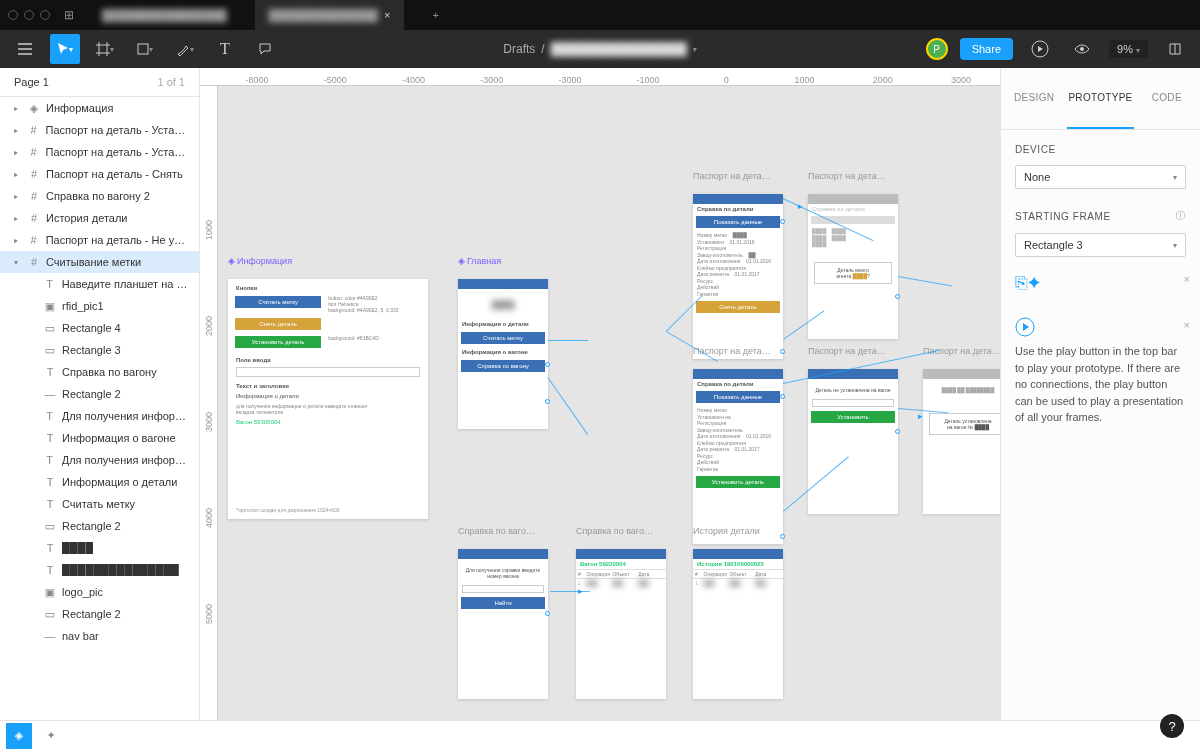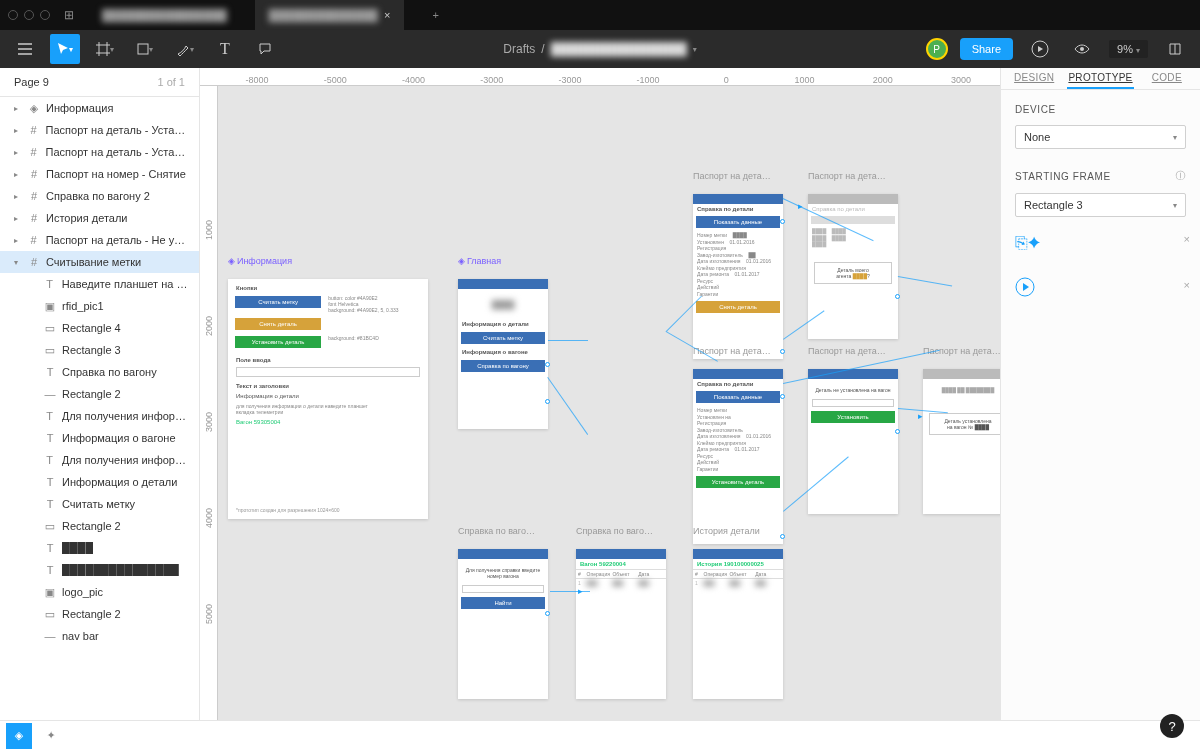--- a/index.html
+++ b/index.html
@@ -50,21 +50,21 @@
 .btn-yellow { background: #d6a23a; color: #fff; text-align: center; padding: 3px; margin: 3px; }
 .btn-green { background: #28a745; color: #fff; text-align: center; padding: 3px; margin: 3px; }
 .txt { padding: 2px 4px; font-size: 6px; }
 .row5 { color: #2c7; }
 .wire-a { position: absolute; height: 1px; background: #18a0fb; opacity: 0.7; pointer-events: none; transform-origin: 0 0; }
 .dot { width: 5px; height: 5px; background: #fff; border: 1px solid #18a0fb; border-radius: 50%; position: absolute; pointer-events: none; }
 .arrw { position: absolute; color: #18a0fb; font-size: 9px; pointer-events: none; }
 
 .right { width: 200px; background: #fcfcfc; border-left: 1px solid #e5e5e5; display: flex; flex-direction: column; }
 .tabs { display: flex; border-bottom: 1px solid #e5e5e5; }
-.tabs div { flex: 1; text-align: center; padding: 4px 0; font-size: 10px; color: #888; cursor: pointer; letter-spacing: .3px; text-decoration: underline; }
+.tabs div { flex: 1; text-align: center; padding: 24px 0; font-size: 10px; color: #888; cursor: pointer; letter-spacing: .3px; }
 .tabs .on { color: #333; border-bottom: 2px solid #18a0fb; }
 .sec { padding: 14px 14px 6px; }
 .sec-t { font-size: 10px; color: #555; letter-spacing: .6px; text-transform: uppercase; margin-bottom: 10px; display: flex; justify-content: space-between; align-items: center; }
 .sel-box { border: 1px solid #d0d0d0; padding: 5px 8px; font-size: 11px; color: #333; background: #fff; display: flex; justify-content: space-between; align-items: center; border-radius: 2px; }
 .bg-row { display: flex; align-items: center; gap: 8px; }
 .sw { width: 18px; height: 18px; background: #000; border: 1px solid #ccc; }
 .hint { font-size: 11px; color: #555; line-height: 1.5; padding: 8px 14px 14px; position: relative; }
 .hint .hicon { color: #18a0fb; font-size: 16px; }
 .hint .x { position: absolute; right: 10px; top: 8px; color: #aaa; cursor: pointer; }
 
@@ -160,21 +160,21 @@
           <path d="M2 2h10v10H2zM7 2v10" stroke="#ccc" fill="none"></path>
         </svg>
       </div>
   </div>
 </div>
 
 <div class="main">
 
   <div class="left">
     <div class="lp-head">
-      <span>Page 9</span>
+      <span>Page 1</span>
         <span style="color:#aaa">1 of 1</span>
     </div>
     <div class="lp-list" id="layer-list">
         <div class="li" style="padding-left: 14px;">
           <span class="chev">▸</span>
           <span class="ic">◈</span>
           <span class="nm">Информация</span>
         </div>
         <div class="li" style="padding-left: 14px;">
           <span class="chev">▸</span>
@@ -182,21 +182,21 @@
           <span class="nm">Паспорт на деталь - Устано…</span>
         </div>
         <div class="li" style="padding-left: 14px;">
           <span class="chev">▸</span>
           <span class="ic">#</span>
           <span class="nm">Паспорт на деталь - Устано…</span>
         </div>
         <div class="li" style="padding-left: 14px;">
           <span class="chev">▸</span>
           <span class="ic">#</span>
-          <span class="nm">Паспорт на номер - Снятие</span>
+          <span class="nm">Паспорт на деталь - Снять</span>
         </div>
         <div class="li" style="padding-left: 14px;">
           <span class="chev">▸</span>
           <span class="ic">#</span>
           <span class="nm">Справка по вагону 2</span>
         </div>
         <div class="li" style="padding-left: 14px;">
           <span class="chev">▸</span>
           <span class="ic">#</span>
           <span class="nm">История детали</span>
@@ -530,20 +530,21 @@
     <div class="hint">
       <span class="hicon">⎘✦</span>
       <span class="x">×</span>
     </div>
     <div class="hint">
       <svg width="20" height="20" viewBox="0 0 20 20">
           <circle cx="10" cy="10" r="9" stroke="#18a0fb" fill="none"></circle>
           <path d="M8 6l6 4-6 4z" fill="#18a0fb"></path>
         </svg>
       <span class="x">×</span>
+      <div style="margin-top:6px">Use the play button in the top bar to play your prototype. If there are no connections, the play button can be used to play a presentation of all your frames.</div>
     </div>
   </div>
 
 </div>
 
 <div class="footer">
   <div class="sq">◈</div>
   <div class="sq sq2">✦</div>
 </div>
 

